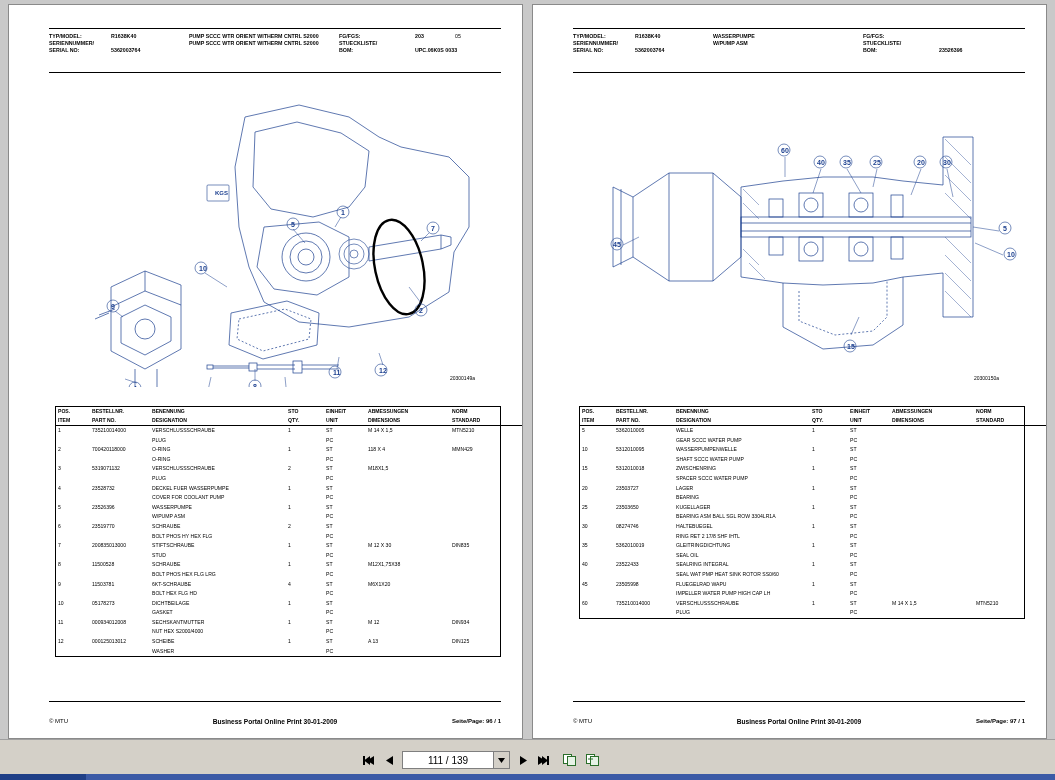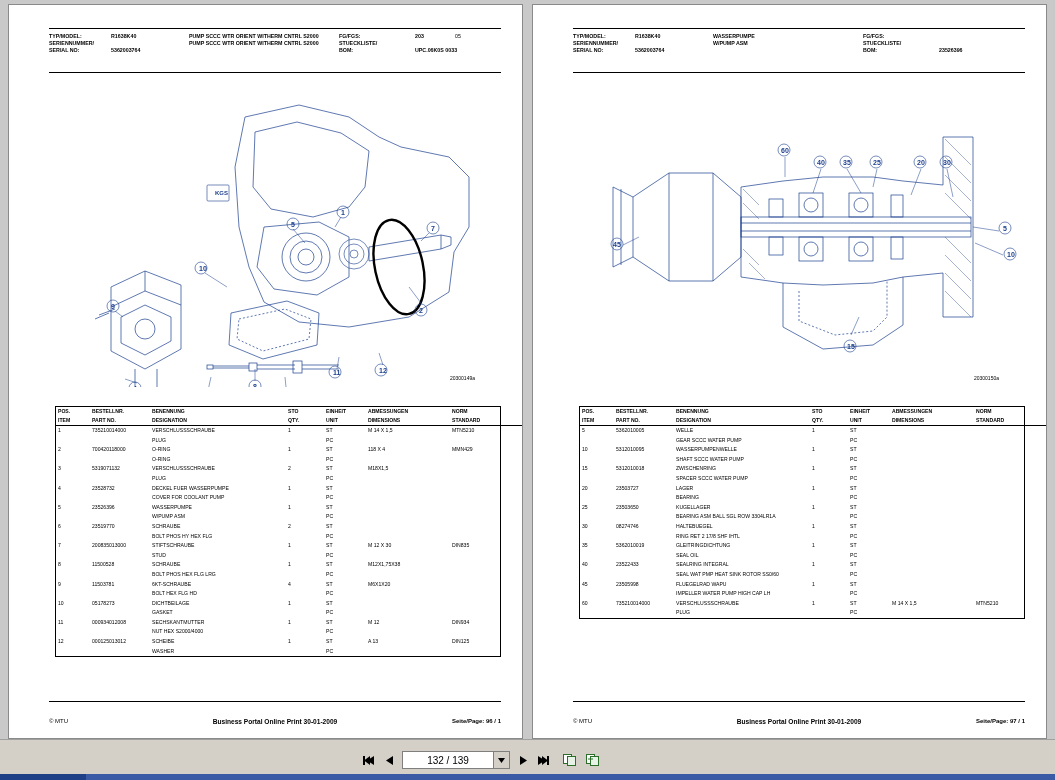--- a/index.html
+++ b/index.html
@@ -802,21 +802,21 @@
             <polygon points="11,1 11,10 4,5.5" fill="#000"></polygon>
             <polygon points="7,1 7,10 1,5.5" fill="#000"></polygon>
           </svg>
       </div>
       <div class="tb-btn">
         <svg width="9" height="11" viewBox="0 0 9 11">
             <polygon points="8,1 8,10 1,5.5" fill="#000"></polygon>
           </svg>
       </div>
       <div class="pagebox">
-        <div class="val">132 / 139</div>
+        <div class="val">111 / 139</div>
         <div class="arrow">
           <svg width="7" height="5" viewBox="0 0 7 5">
               <polygon points="0,0 7,0 3.5,5" fill="#000"></polygon>
             </svg>
         </div>
       </div>
       <div class="tb-btn">
         <svg width="9" height="11" viewBox="0 0 9 11">
             <polygon points="1,1 1,10 8,5.5" fill="#000"></polygon>
           </svg>

